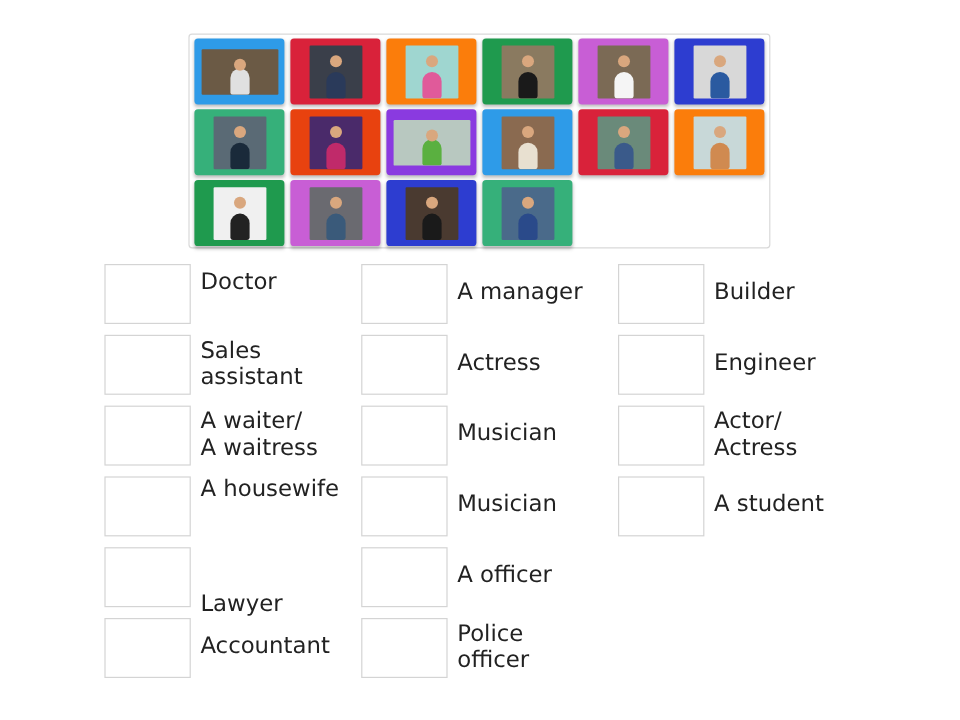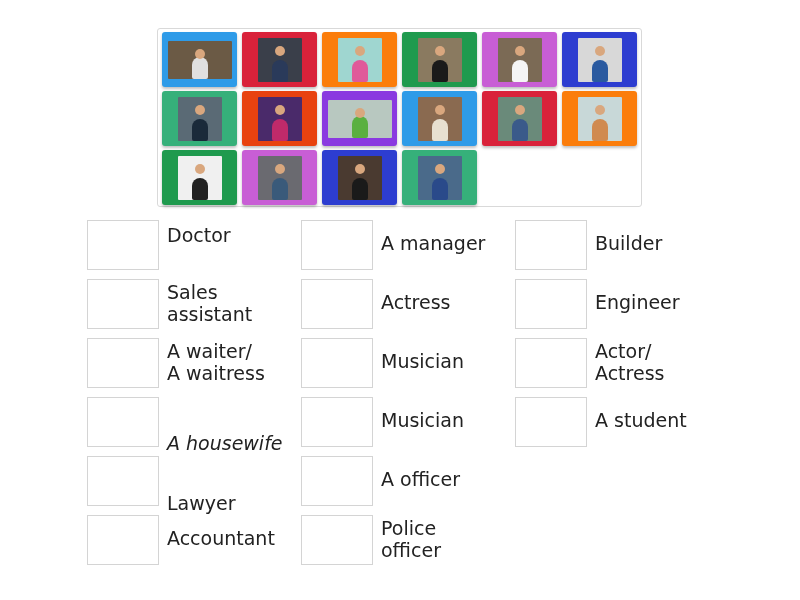--- a/index.html
+++ b/index.html
@@ -116,21 +116,21 @@
     </div>
   </div>
 <div id="targets">
     <div class="slot" style="left: 87px; top: 220px;"></div>
     <div class="label" style="left: 167px; top: 224px;">Doctor</div>
     <div class="slot" style="left: 87px; top: 279px;"></div>
     <div class="label" style="left: 167px; top: 281px;">Sales<br>assistant</div>
     <div class="slot" style="left: 87px; top: 338px;"></div>
     <div class="label" style="left: 167px; top: 340px;">A waiter/<br>A waitress</div>
     <div class="slot" style="left: 87px; top: 397px;"></div>
-    <div class="label" style="left: 167px; top: 432px; font-style: italic;">A housewife</div>
+    <div class="label" style="left: 167px; top: 396px;">A housewife</div>
     <div class="slot" style="left: 87px; top: 456px;"></div>
     <div class="label" style="left: 167px; top: 492px;">Lawyer</div>
     <div class="slot" style="left: 87px; top: 515px;"></div>
     <div class="label" style="left: 167px; top: 527px;">Accountant</div>
     <div class="slot" style="left: 301px; top: 220px;"></div>
     <div class="label" style="left: 381px; top: 232px;">A manager</div>
     <div class="slot" style="left: 301px; top: 279px;"></div>
     <div class="label" style="left: 381px; top: 291px;">Actress</div>
     <div class="slot" style="left: 301px; top: 338px;"></div>
     <div class="label" style="left: 381px; top: 350px;">Musician</div>

